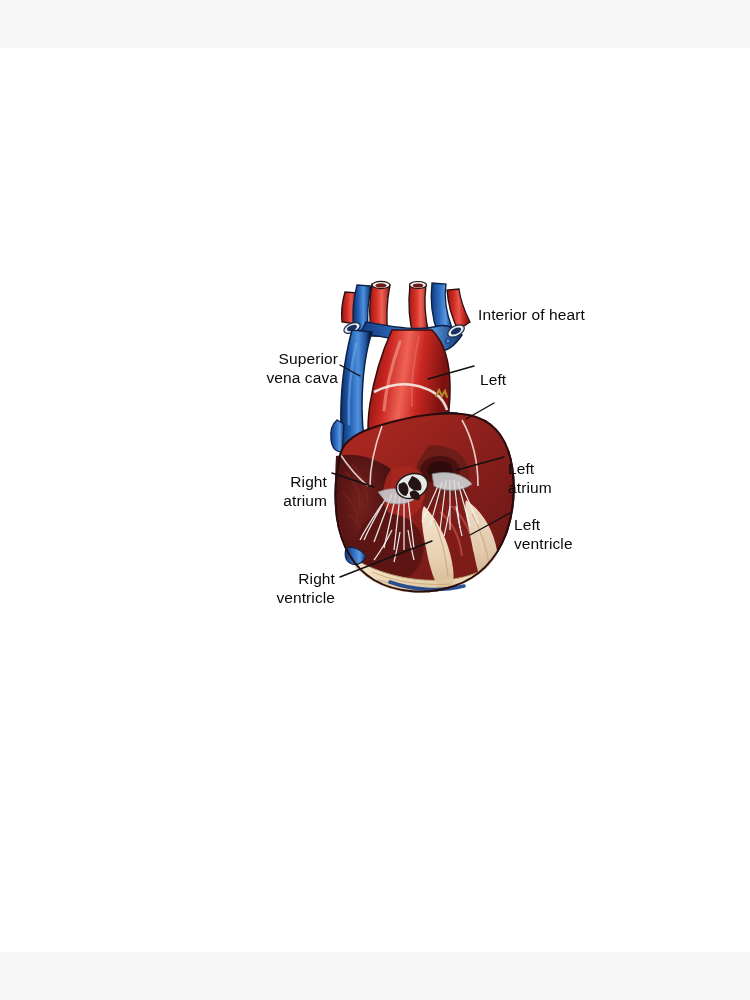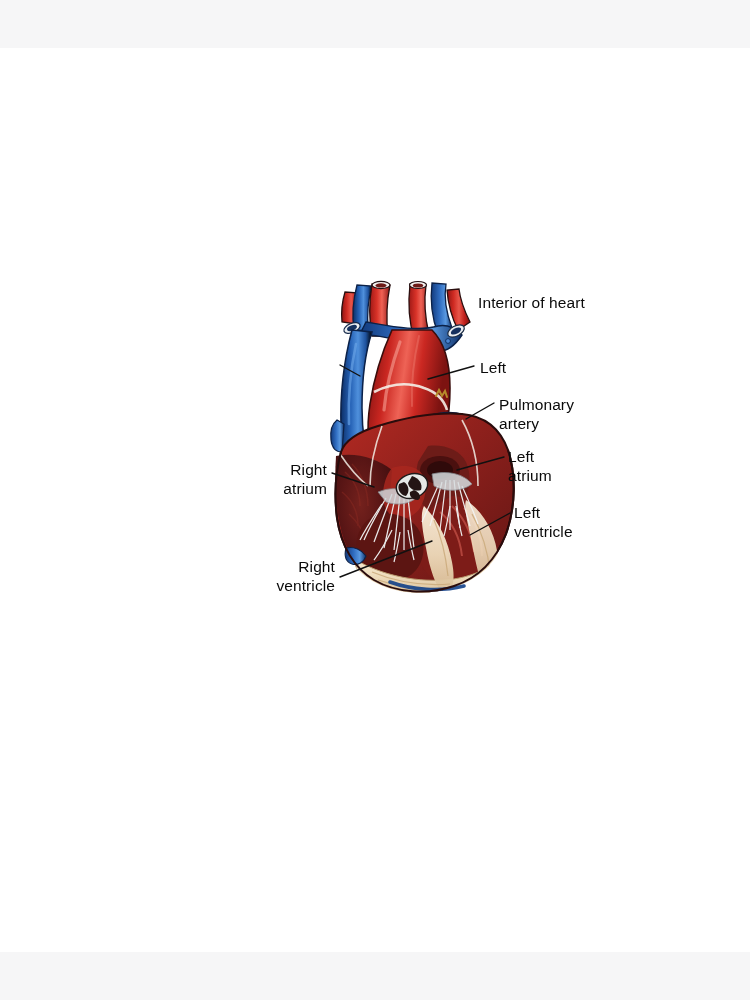--- a/index.html
+++ b/index.html
@@ -39,20 +39,21 @@
   #figure svg { display: block; }
 
   .lbl {
     position: absolute;
     color: #0a0a0a;
     font-family: "Liberation Sans", sans-serif;
     font-size: 15.5px;
     line-height: 19px;
     white-space: pre-line;
     letter-spacing: 0.1px;
+    margin-top: 12px;
   }
   .lbl.right { text-align: right; }
   .lbl.left  { text-align: left; }
 
   #lbl-interior      { left: 478px; top: 293px; font-size: 15.5px; }
   #lbl-superior-vc   { left: 218px; top: 337px; width: 120px; }
   #lbl-aorta         { left: 480px; top: 358px; }
   #lbl-pulm-artery   { left: 499px; top: 395px; width: 110px; }
   #lbl-left-atrium   { left: 508px; top: 447px; width: 100px; }
   #lbl-right-atrium  { left: 207px; top: 460px; width: 120px; }
@@ -299,25 +300,25 @@
         <line x1="504" y1="457" x2="457" y2="470"></line>
         <line x1="332" y1="473" x2="374" y2="487"></line>
         <line x1="510" y1="513" x2="470" y2="535"></line>
         <line x1="340" y1="577" x2="432" y2="541"></line>
       </g>
     </svg>
   </div>
 
   <div class="lbl left" id="lbl-interior">Interior of heart</div>
 
+  <div class="lbl right" id="lbl-superior-vc">Superior
+vena cava</div>
 
   <div class="lbl left" id="lbl-aorta">Left</div>
 
-  <div class="lbl left" id="lbl-pulm-artery">Pulmonary
-artery</div>
 
   <div class="lbl left" id="lbl-left-atrium">Left
 atrium</div>
 
   <div class="lbl right" id="lbl-right-atrium">Right
 atrium</div>
 
   <div class="lbl left" id="lbl-left-ventr">Left
 ventricle</div>
 

